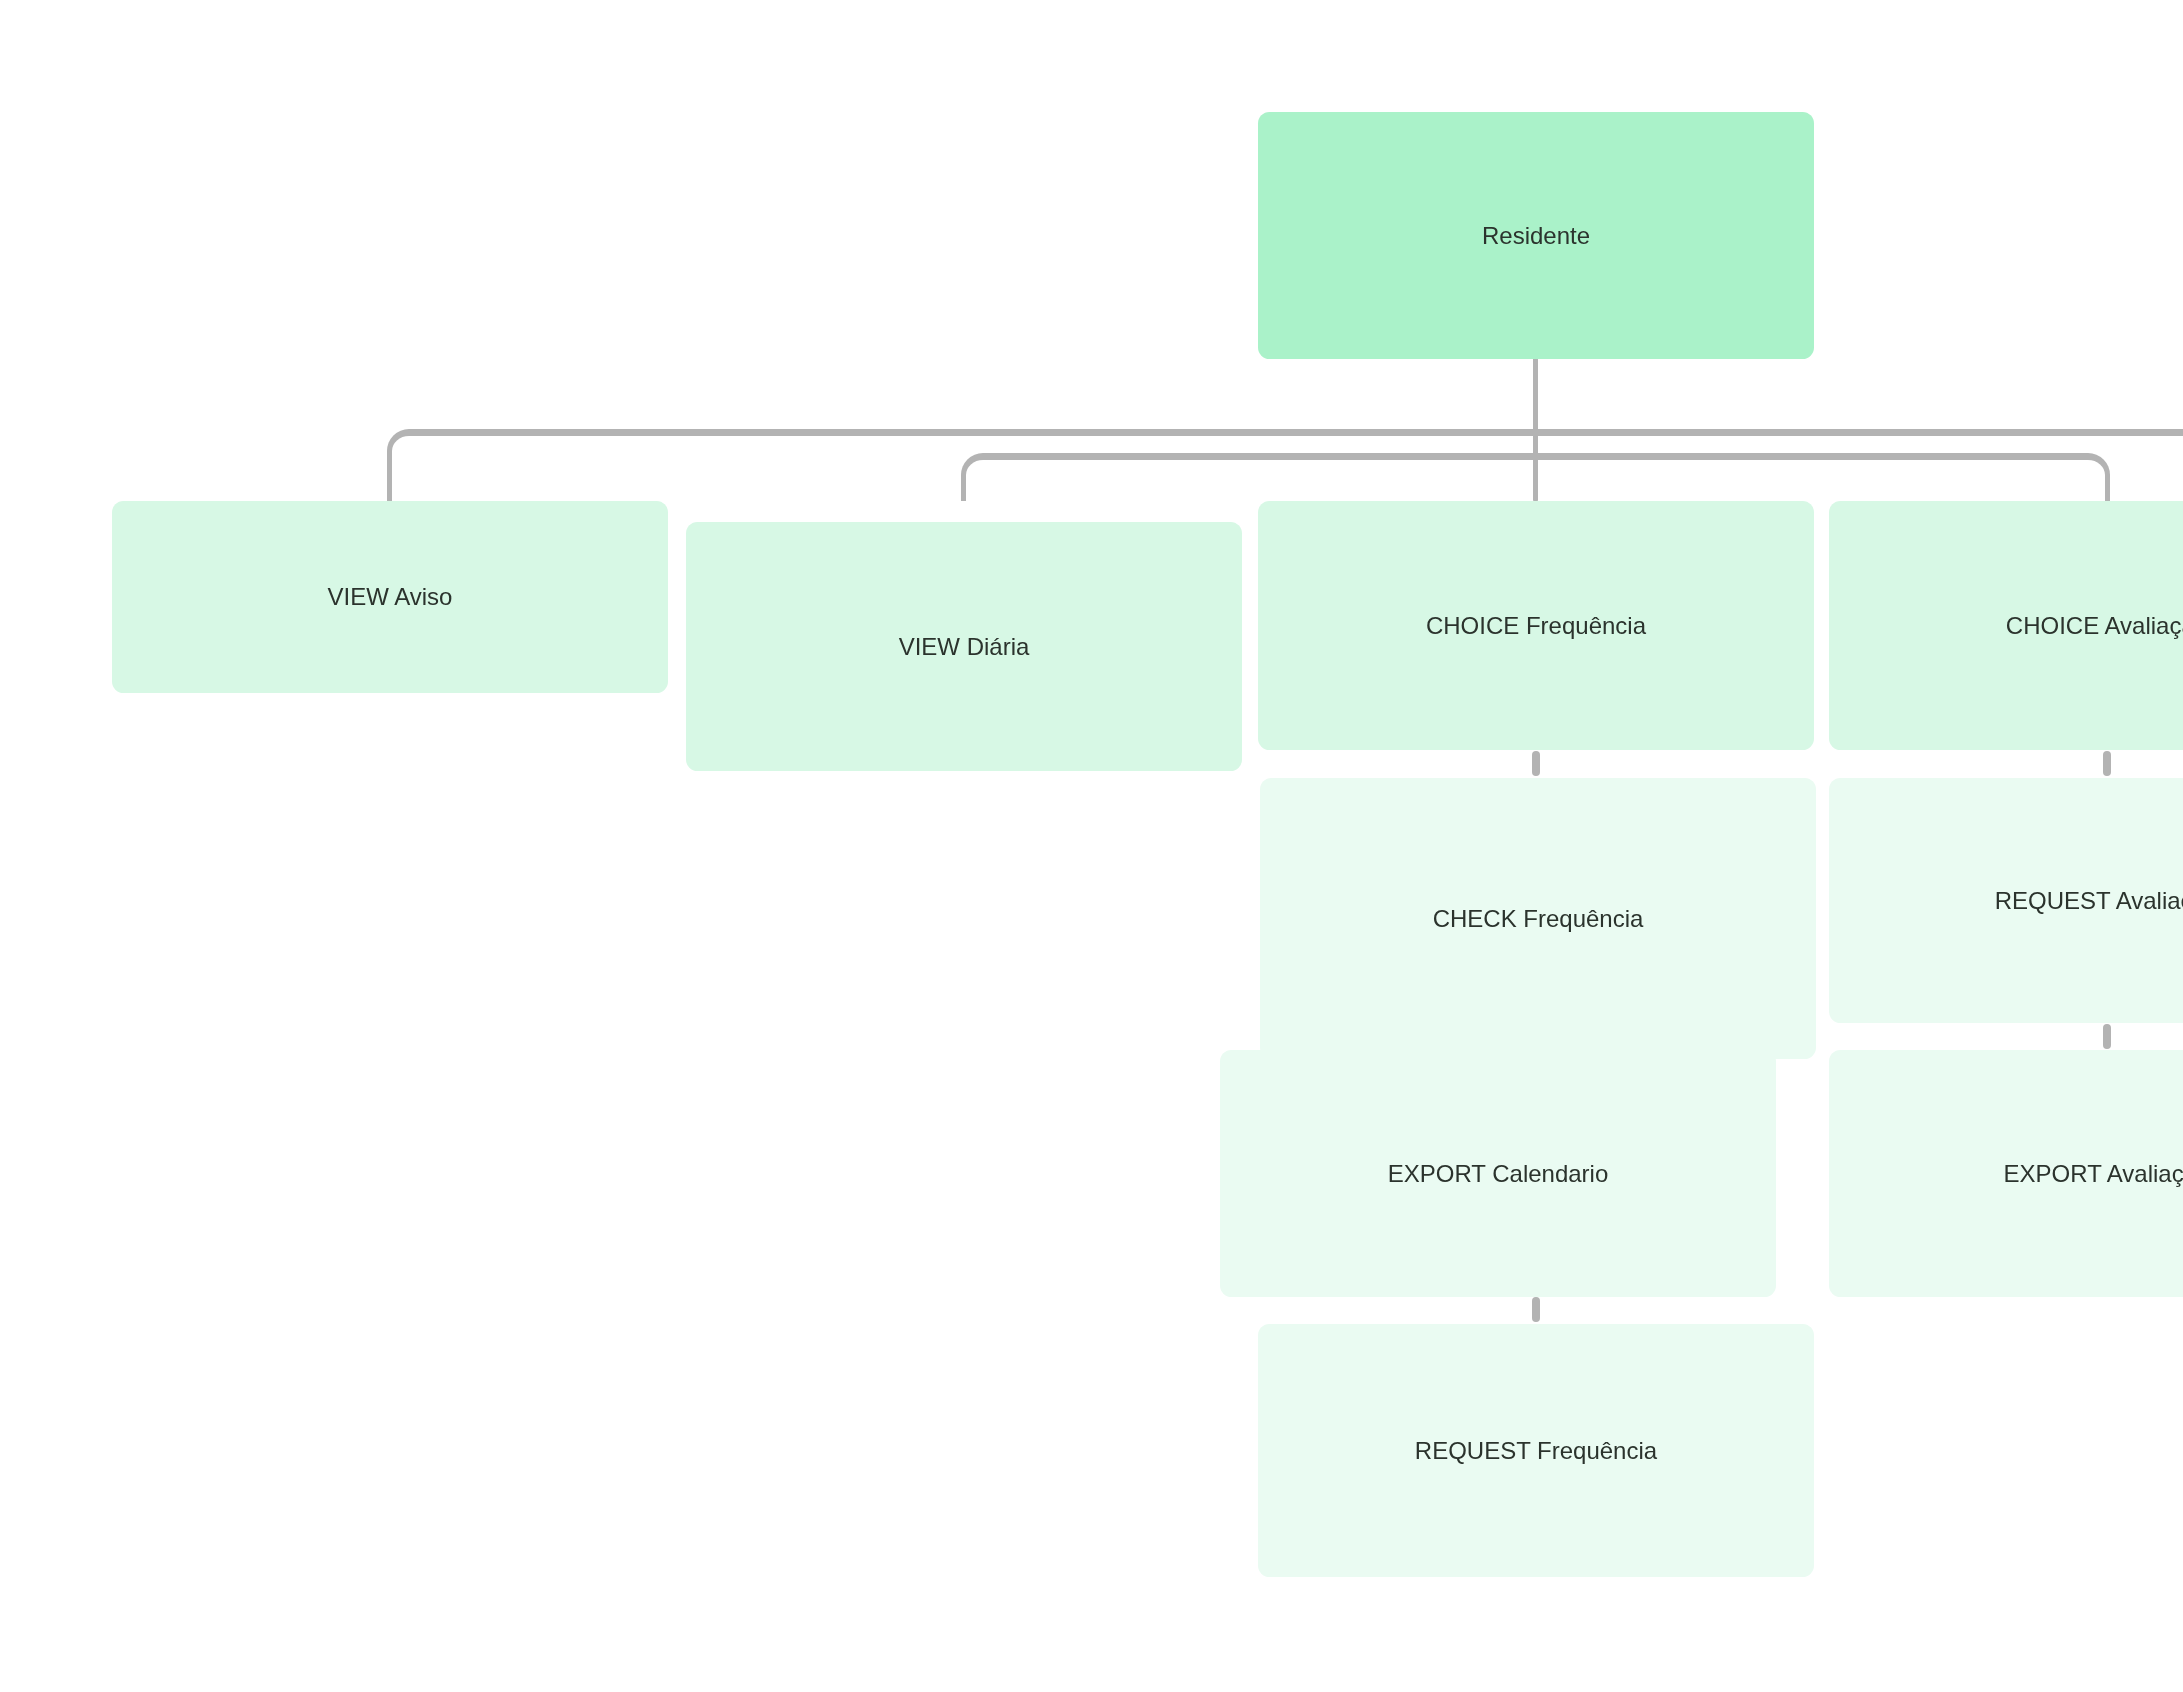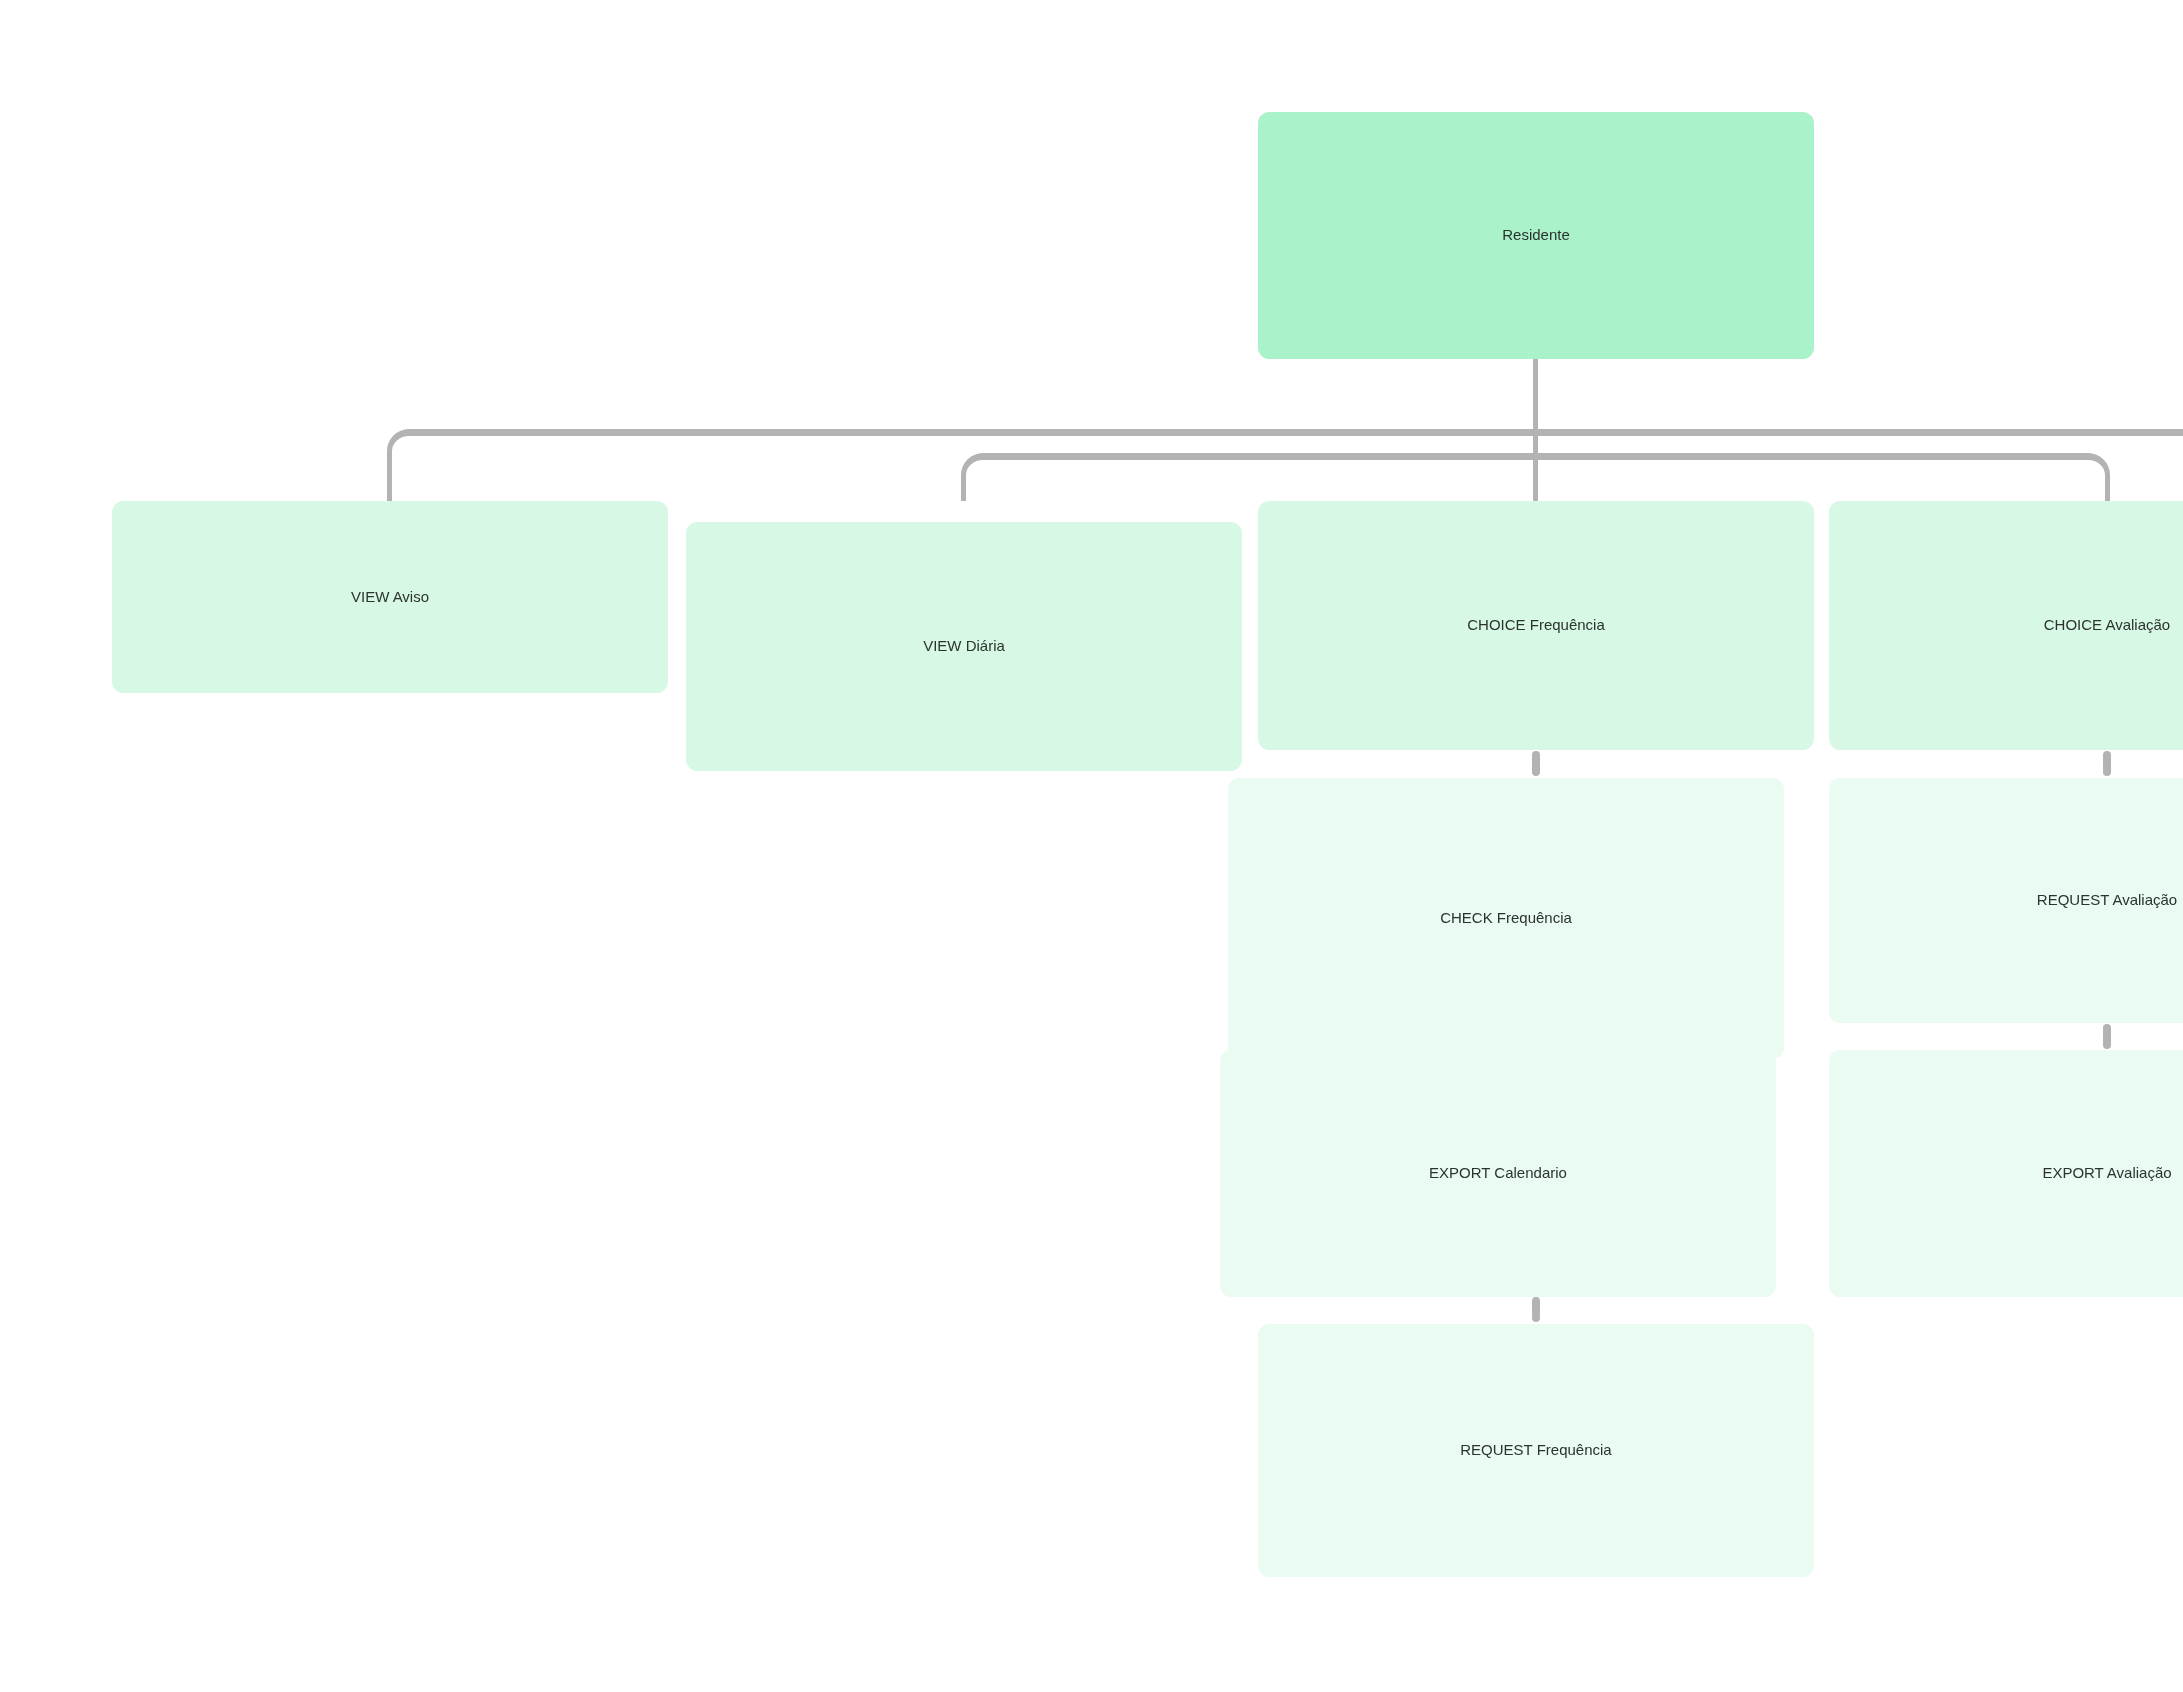--- a/index.html
+++ b/index.html
@@ -26,21 +26,21 @@
   .node{
     position:absolute;
     border-radius:11.4px;
     display:flex;
     align-items:center;
     justify-content:center;
     text-align:center;
     width:556px;
   }
   .node .label{
-    font-size:15px;
+    font-size:24px;
     line-height:1.25;
     color:var(--text);
     padding:0 17.5px;
   }
   .fill-root{background:var(--root-fill);}
   .fill-l2{background:var(--level2-fill);}
   .fill-l3{background:var(--level3-fill);}
   .conn{position:absolute;box-sizing:border-box;}
   .stem{
     background:var(--connector);
@@ -93,21 +93,21 @@
   <div class="node fill-l2" style="left:686px;top:522px;height:249px;">
     <span class="label">VIEW Diária</span>
   </div>
   <div class="node fill-l2" style="left:1258px;top:501px;height:249px;">
     <span class="label">CHOICE Frequência</span>
   </div>
   <div class="node fill-l2" style="left:1829px;top:501px;height:249px;">
     <span class="label">CHOICE Avaliação</span>
   </div>
 
-  <div class="node fill-l3" style="left:1228px;top:778px;height:281px;justify-content:center;">
+  <div class="node fill-l3" style="left:1260px;top:778px;height:281px;justify-content:center;">
     <span class="label">CHECK Frequência</span>
   </div>
   <div class="node fill-l3" style="left:1829px;top:778px;height:245px;">
     <span class="label">REQUEST Avaliação</span>
   </div>
 
   <div class="node fill-l3" style="left:1220px;top:1050px;height:247px;">
     <span class="label">EXPORT Calendario</span>
   </div>
   <div class="node fill-l3" style="left:1829px;top:1050px;height:247px;">

